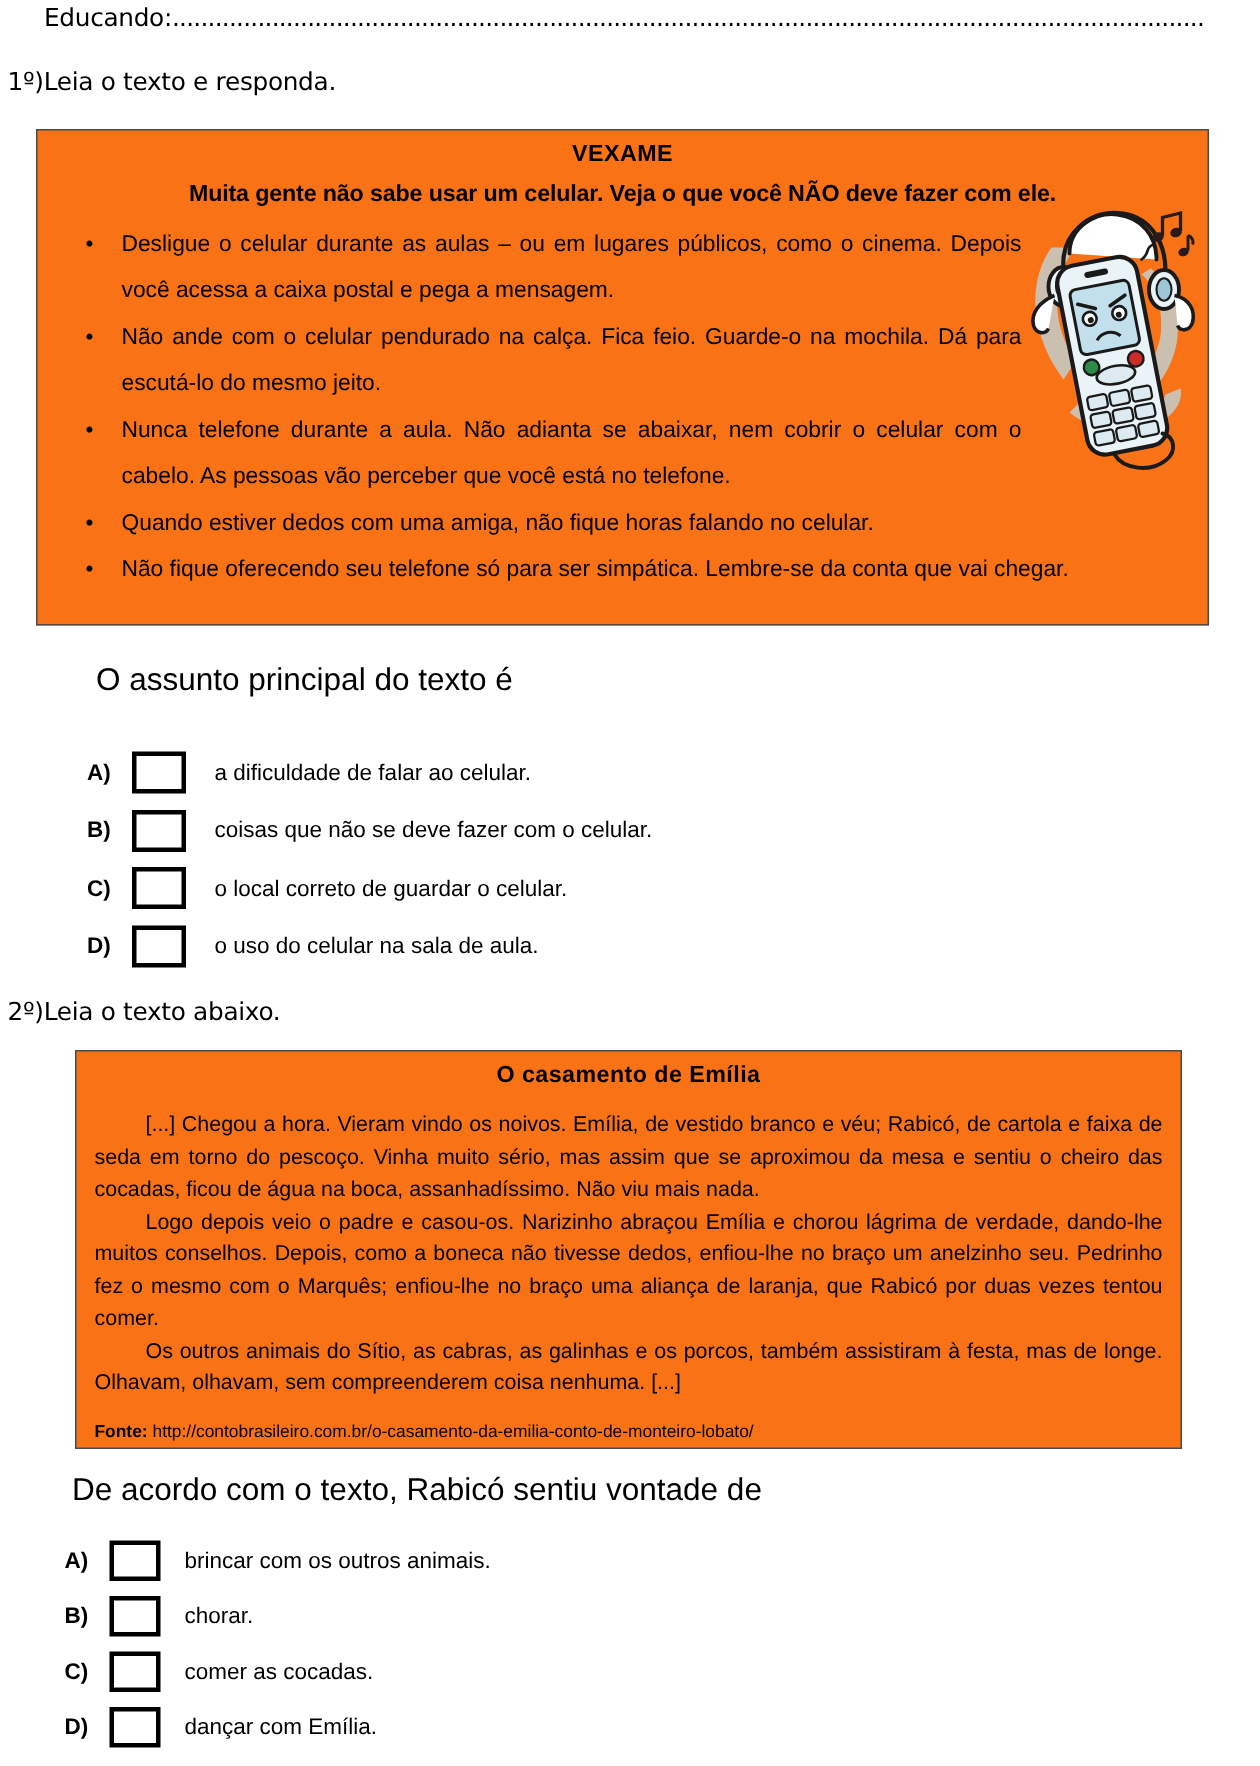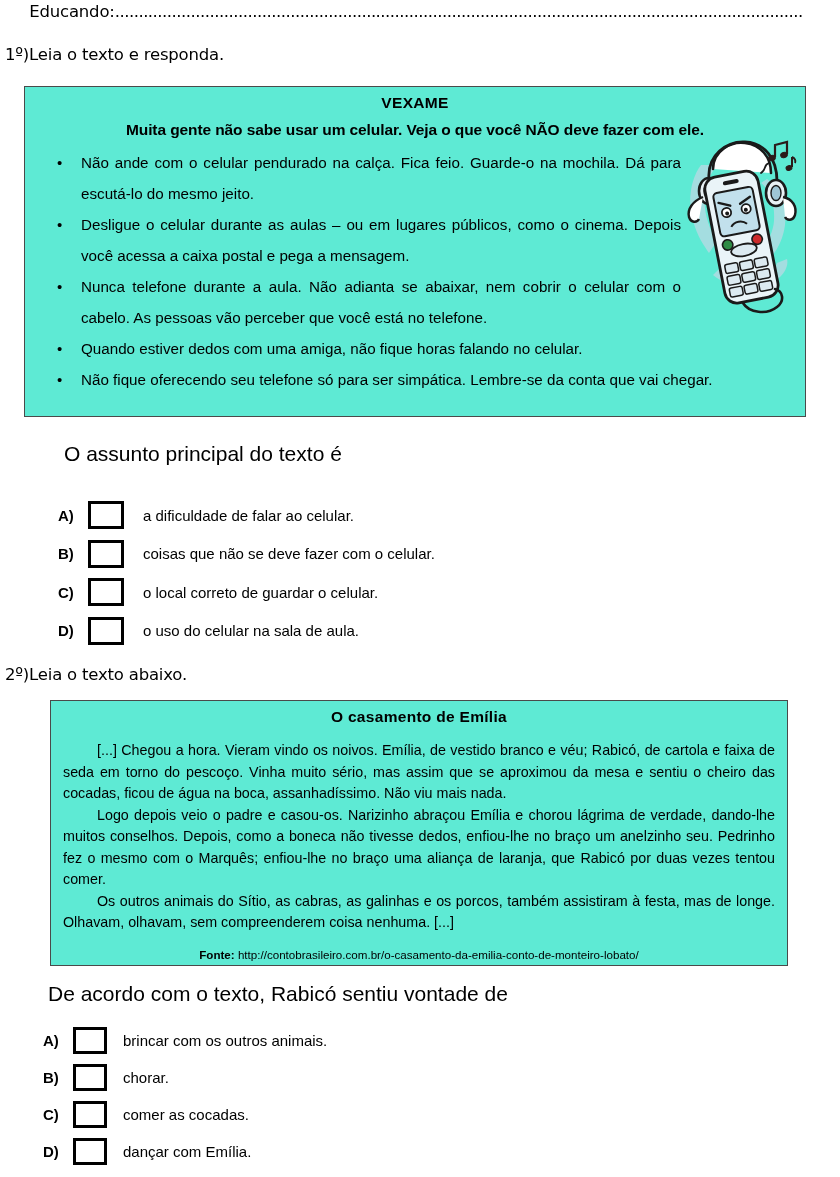--- a/index.html
+++ b/index.html
@@ -44,21 +44,21 @@
     white-space: nowrap;
   }
   #prompt-1 { top: 45px; }
   #prompt-2 { top: 665px; }
 
   
   .textbox {
     position: absolute;
     border: 1.5px solid #4a4a4a;
     box-sizing: border-box;
-    background: #5eead4;
+    background: #f97316;
   }
   #box-vexame {
     left: 24px;
     top: 86px;
     width: 782px;
     height: 331px;
   }
   #box-emilia {
     left: 50px;
     top: 700px;
@@ -123,21 +123,21 @@
     text-align: justify;
     padding: 0 12px;
     margin-top: 14px;
   }
   .emilia-body p {
     margin: 0;
     text-indent: 34px;
   }
   .source-line {
     font-size: 11.6px;
-    text-align: center;
+    text-align: left;
     padding: 0 12px;
     margin-top: 14px;
   }
   .source-line .src-label { font-weight: bold; }
 
   
   .stem {
     position: absolute;
     font-size: 21px;
     white-space: nowrap;
@@ -265,22 +265,22 @@
         <path d="M109 32 L109 22" fill="none" stroke-width="2"></path>
         <ellipse cx="106" cy="33" rx="3" ry="2.3" transform="rotate(-18 106 33)"></ellipse>
         <path d="M109 22 C112 23 113 26 112 28" fill="none" stroke-width="2"></path>
       </g>
 
       <path d="M78 38 C84 34 80 30 86 28" fill="none" stroke="#1a1a1a" stroke-width="1.8" stroke-linecap="round"></path>
     </svg>
   </div>
 
   <ul class="vexame-list">
+    <li class="narrow">Desligue o celular durante as aulas – ou em lugares públicos, como o cinema. Depois você acessa a caixa postal e pega a mensagem.</li>
     <li class="narrow">Não ande com o celular pendurado na calça. Fica feio. Guarde-o na mochila. Dá para escutá-lo do mesmo jeito.</li>
-    <li class="narrow">Desligue o celular durante as aulas – ou em lugares públicos, como o cinema. Depois você acessa a caixa postal e pega a mensagem.</li>
     <li class="narrow">Nunca telefone durante a aula. Não adianta se abaixar, nem cobrir o celular com o cabelo. As pessoas vão perceber que você está no telefone.</li>
     <li>Quando estiver dedos com uma amiga, não fique horas falando no celular.</li>
     <li>Não fique oferecendo seu telefone só para ser simpática. Lembre-se da conta que vai chegar.</li>
   </ul>
 </div>
 
 <div class="stem" id="stem-1">O assunto principal do texto é</div>
 
 <div class="options" id="options-1">
   <div class="option-row">

